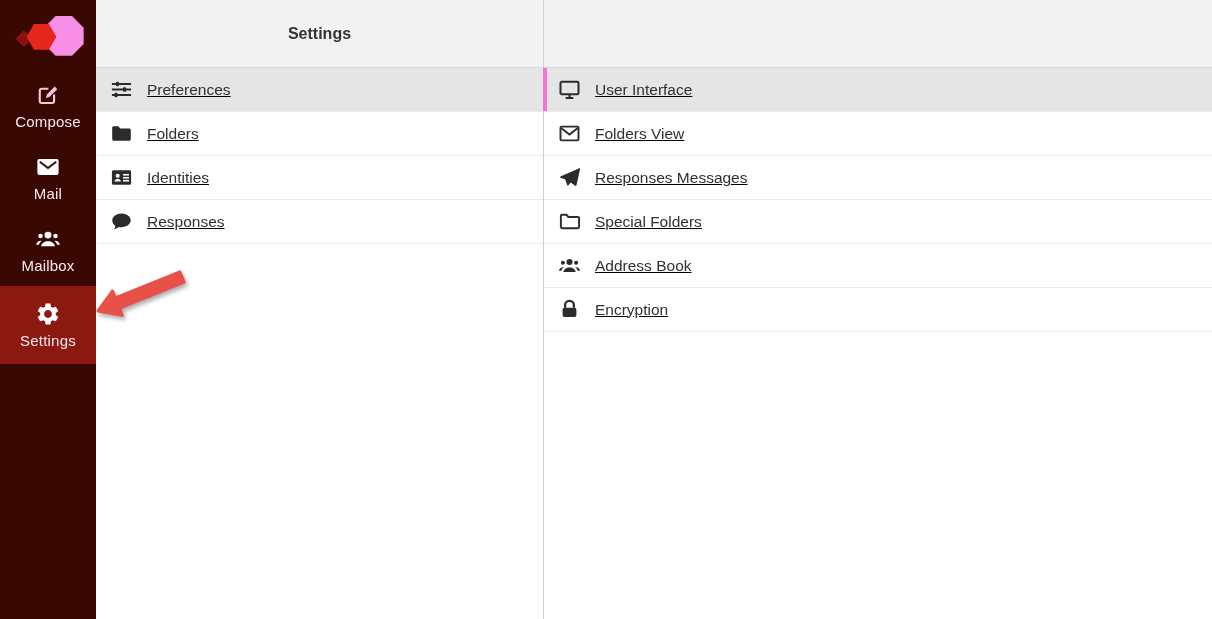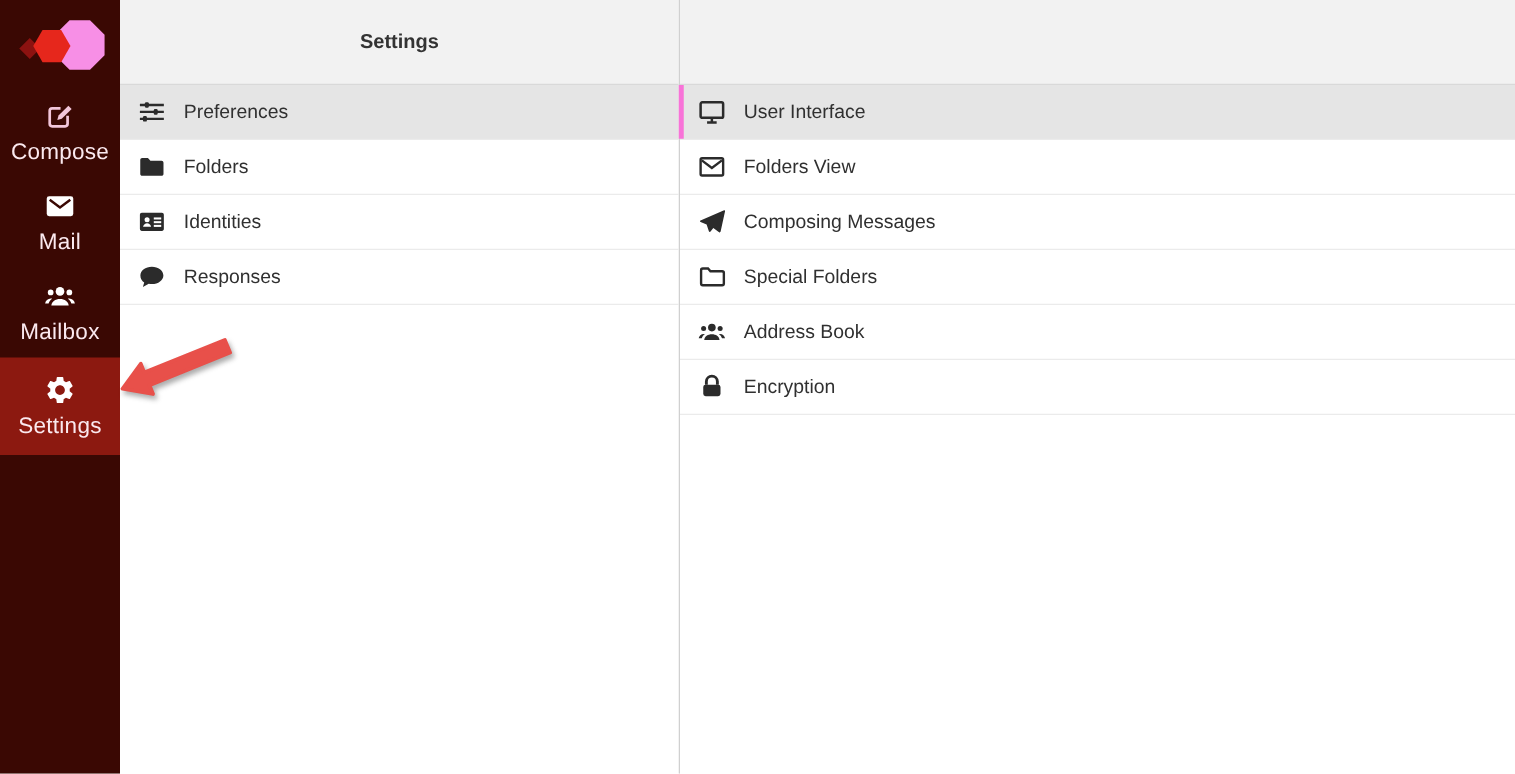--- a/index.html
+++ b/index.html
@@ -24,34 +24,34 @@
   .lg-octagon { fill: var(--logo-pink); }
   .lg-hexagon { fill: var(--logo-red); }
   .sb-item {
     height: 72px; display: flex; flex-direction: column; align-items: center;
     justify-content: center; gap: 5px; color: var(--sidebar-text); cursor: pointer;
   }
   .sb-item.active { height: 78px; background: var(--sidebar-active-bg); }
   .sb-icon { width: 26px; height: 26px; color: #fff; display: block; }
   .sb-icon.pinkish { color: var(--compose-icon-pink); }
   .sb-icon svg { width: 100%; height: 100%; display: block; }
-  .sb-label { font-size: 18px; letter-spacing: .2px; }
+  .sb-label { font-size: 15px; letter-spacing: .2px; }
 
   
   .panel { background: #fff; display: flex; flex-direction: column; }
   .panel.mid { width: 447px; flex-shrink: 0; }
   .panel.right { flex: 1; border-left: 1px solid #d0d0d0; }
   .panel-header {
     height: 68px; flex-shrink: 0; background: var(--panel-header-bg);
     border-bottom: 1px solid #d9d9d9;
     display: flex; align-items: center; justify-content: center;
   }
   .panel-title { font-weight: bold; font-size: 16px; color: #333; }
 
-  .list { list-style: none; margin: 0; padding: 0; }
+  .list { list-style: none; margin: 0; padding: 0; text-decoration: underline; }
   .row {
     height: 44px; display: flex; align-items: center; gap: 14px;
     padding: 0 12px 0 14px; border-bottom: 1px solid #ebebeb;
     cursor: pointer; position: relative;
     color: var(--row-text); font-size: 15.5px;
   }
   .row.selected { background: var(--selected-row-bg); }
   .panel.right .row.selected::before {
     content: ""; position: absolute; left: -1px; top: 0; bottom: 0; width: 4px;
     background: var(--accent-pink);
@@ -205,21 +205,21 @@
             </svg>
           </span>
           <span class="row-label">Folders View</span>
         </li>
         <li class="row">
           <span class="row-icon">
             <svg viewBox="0 0 24 24">
               <path fill="currentColor" d="M22.2 2.3 2.5 10.9c-.6.3-.5 1.1.1 1.3l5 1.9 1.9 5.8c.2.6 1 .7 1.4.2l2.3-3 4.8 3.5c.5.4 1.2.1 1.3-.5L23 3.2c.1-.6-.4-1.1-.8-.9z"></path>
             </svg>
           </span>
-          <span class="row-label">Composing Messages</span>
+          <span class="row-label">Responses Messages</span>
         </li>
         <li class="row">
           <span class="row-icon">
             <svg viewBox="0 0 24 24">
               <path fill="none" stroke="currentColor" stroke-width="2" d="M3 6.4c0-.8.6-1.4 1.4-1.4h4.4l2 2.3h9.8c.8 0 1.4.6 1.4 1.4v8.9c0 .8-.6 1.4-1.4 1.4H4.4c-.8 0-1.4-.6-1.4-1.4z"></path>
             </svg>
           </span>
           <span class="row-label">Special Folders</span>
         </li>
         <li class="row">

